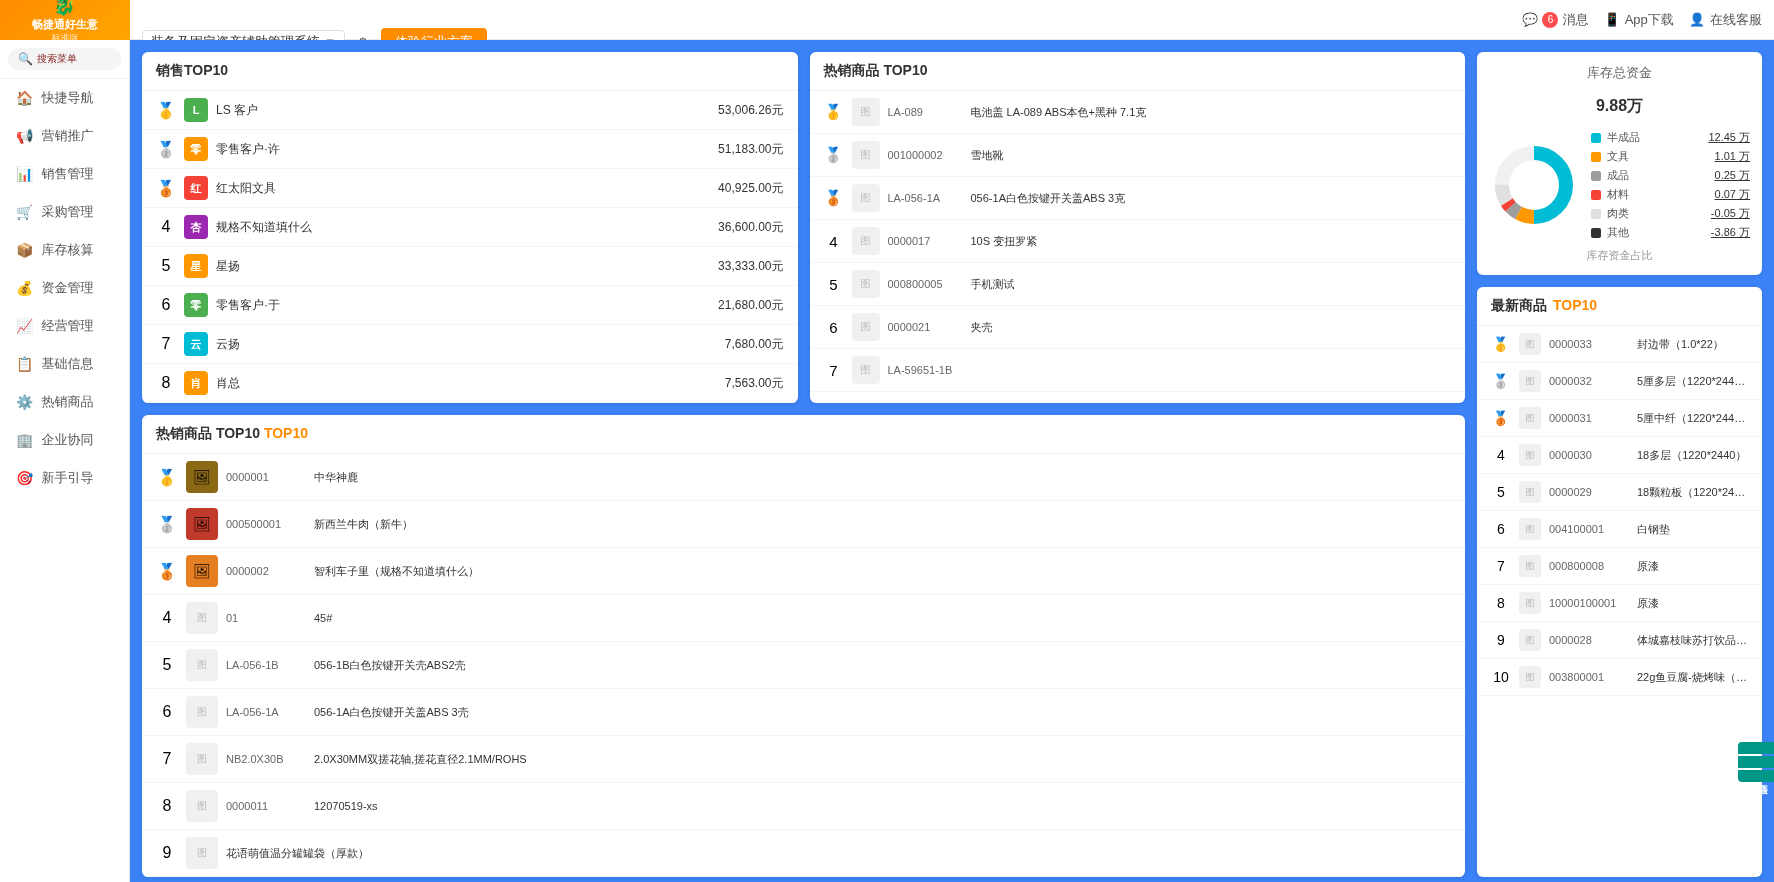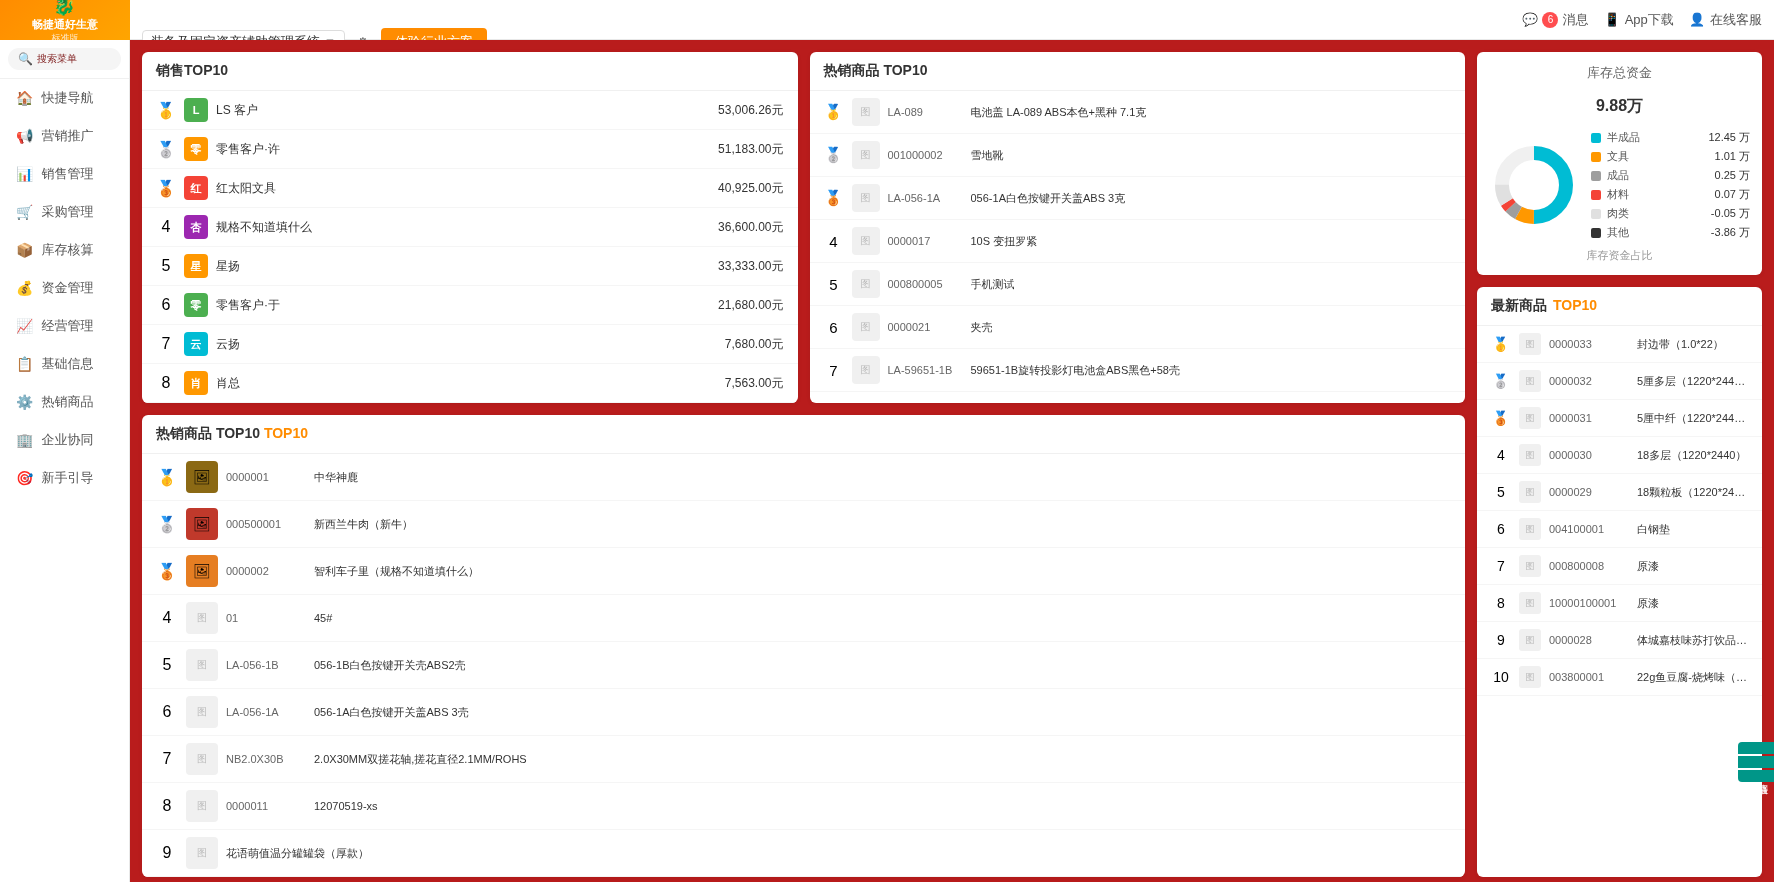--- a/index.html
+++ b/index.html
@@ -171,21 +171,21 @@
     .donut-container {
       display: flex;
       align-items: center;
       gap: 12px;
       padding: 8px 0;
     }
     .donut-svg { flex-shrink: 0; }
     .legend { flex: 1; display: flex; flex-direction: column; gap: 4px; }
     .legend-item { display: flex; align-items: center; gap: 6px; font-size: 11px; color: #555; }
     .legend-dot { width: 10px; height: 10px; border-radius: 2px; flex-shrink: 0; }
-    .legend-value { margin-left: auto; color: #333; }
+    .legend-value { margin-left: auto; color: #333; text-decoration: underline; }
     .inventory-label { font-size: 11px; color: #999; text-align: center; }
 
     .new-products-card {
       background: #fff;
       border-radius: 6px;
       box-shadow: 0 1px 4px rgba(0,0,0,0.08);
       overflow: hidden;
       flex: 1;
     }
     .new-products-header {
@@ -260,21 +260,21 @@
     .page-content {
       flex: 1;
       display: flex;
       flex-direction: column;
       overflow: hidden;
     }
 
     .scrollable-main {
       flex: 1;
       overflow-y: auto;
-      background: #b91c1c;
+      background: #3b82f6;
     }
     .inner-main {
       padding: 12px;
       display: flex;
       gap: 12px;
       min-height: 100%;
     }
     .left-section {
       flex: 1;
       display: flex;
@@ -542,21 +542,20 @@
                   <div class="rank-item">
     <span style="font-size:15px; width:20px; text-align:center;">6</span>
     <div style="width:28px;height:28px;background:#f0f0f0;border-radius:4px;display:flex;align-items:center;justify-content:center;font-size:10px;color:#bbb;flex-shrink:0;">图</div>
     <span style="color:#666; font-size:11px; min-width:75px;">0000021</span>
     <span style="flex:1; color:#333; font-size:11px; white-space:nowrap; overflow:hidden; text-overflow:ellipsis;">夹壳</span>
   </div>
                   <div class="rank-item">
     <span style="font-size:15px; width:20px; text-align:center;">7</span>
     <div style="width:28px;height:28px;background:#f0f0f0;border-radius:4px;display:flex;align-items:center;justify-content:center;font-size:10px;color:#bbb;flex-shrink:0;">图</div>
     <span style="color:#666; font-size:11px; min-width:75px;">LA-59651-1B</span>
-    <span style="flex:1; color:#333; font-size:11px; white-space:nowrap; overflow:hidden; text-overflow:ellipsis;">59651-1B旋转投影灯电池盒ABS黑色+58壳</span>
   </div>
                 </div>
             </div>
           </div>
 
           <div class="card">
             <div class="card-header">
               <span class="card-title">
                 <span>热销商品 TOP10</span>
                 <span class="top10-badge"> TOP10</span>

